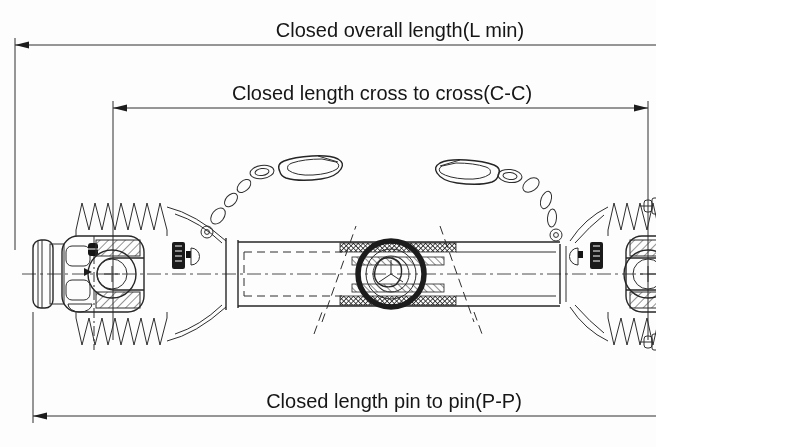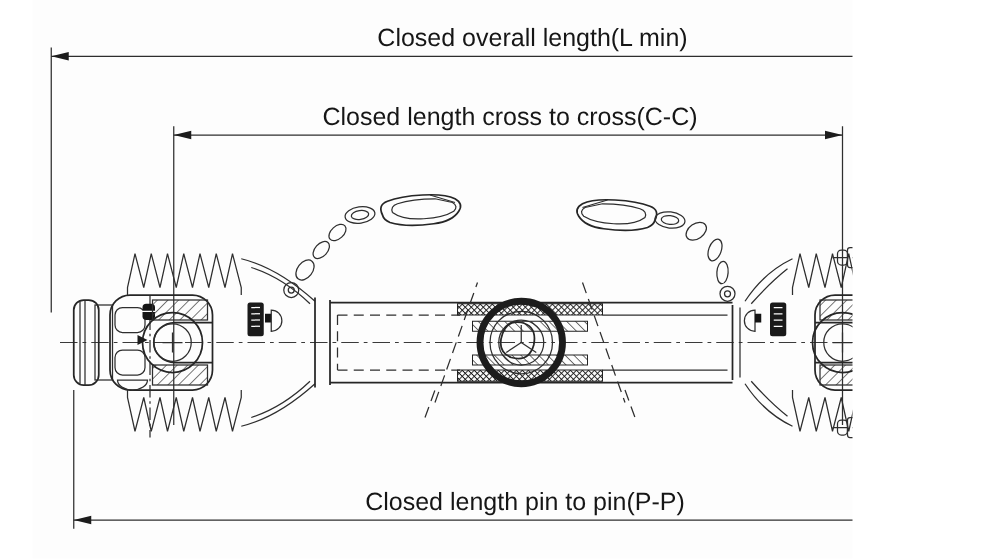--- a/index.html
+++ b/index.html
@@ -1,20 +1,19 @@
 <!DOCTYPE html>
 <html><head>
 <meta charset="utf-8">
 <style>
   html,body{margin:0;padding:0;background:#ffffff;}
   .stage{
     width:656px;height:447px;position:relative;overflow:hidden;
     background:#fdfdfd;
     font-family:"Liberation Sans", sans-serif;
-    margin-left:26px;
   }
   svg{display:block;}
   .dim-text{
     font-family:"Liberation Sans", sans-serif;
     font-size:20px;
     fill:#161616;
   }
   .thin{stroke:#2e2e2e;stroke-width:1;fill:none;}
   .med{stroke:#262626;stroke-width:1.4;fill:none;}
 </style>

